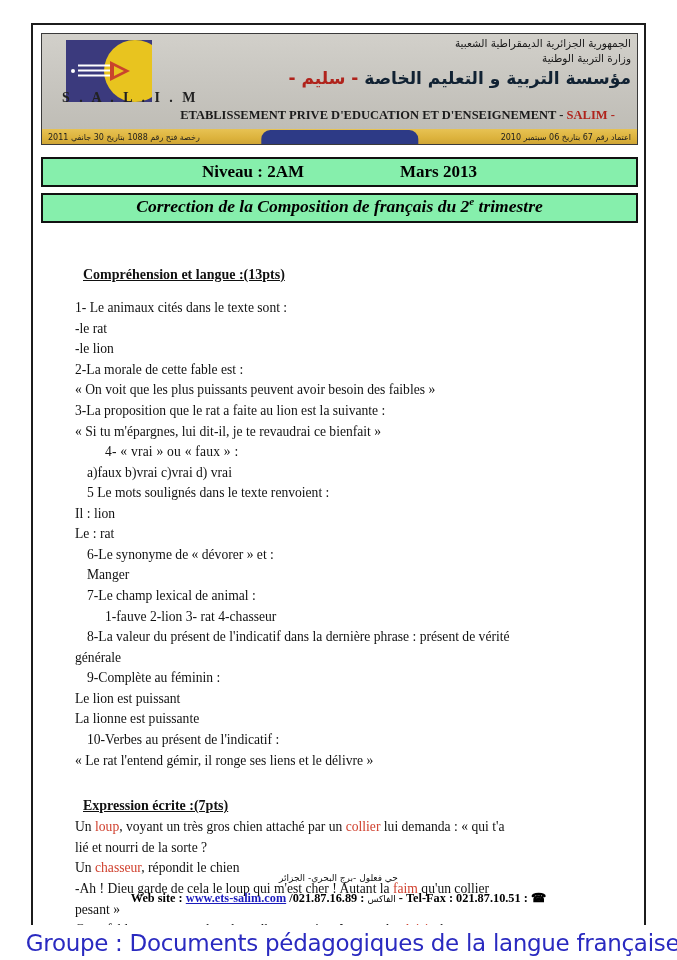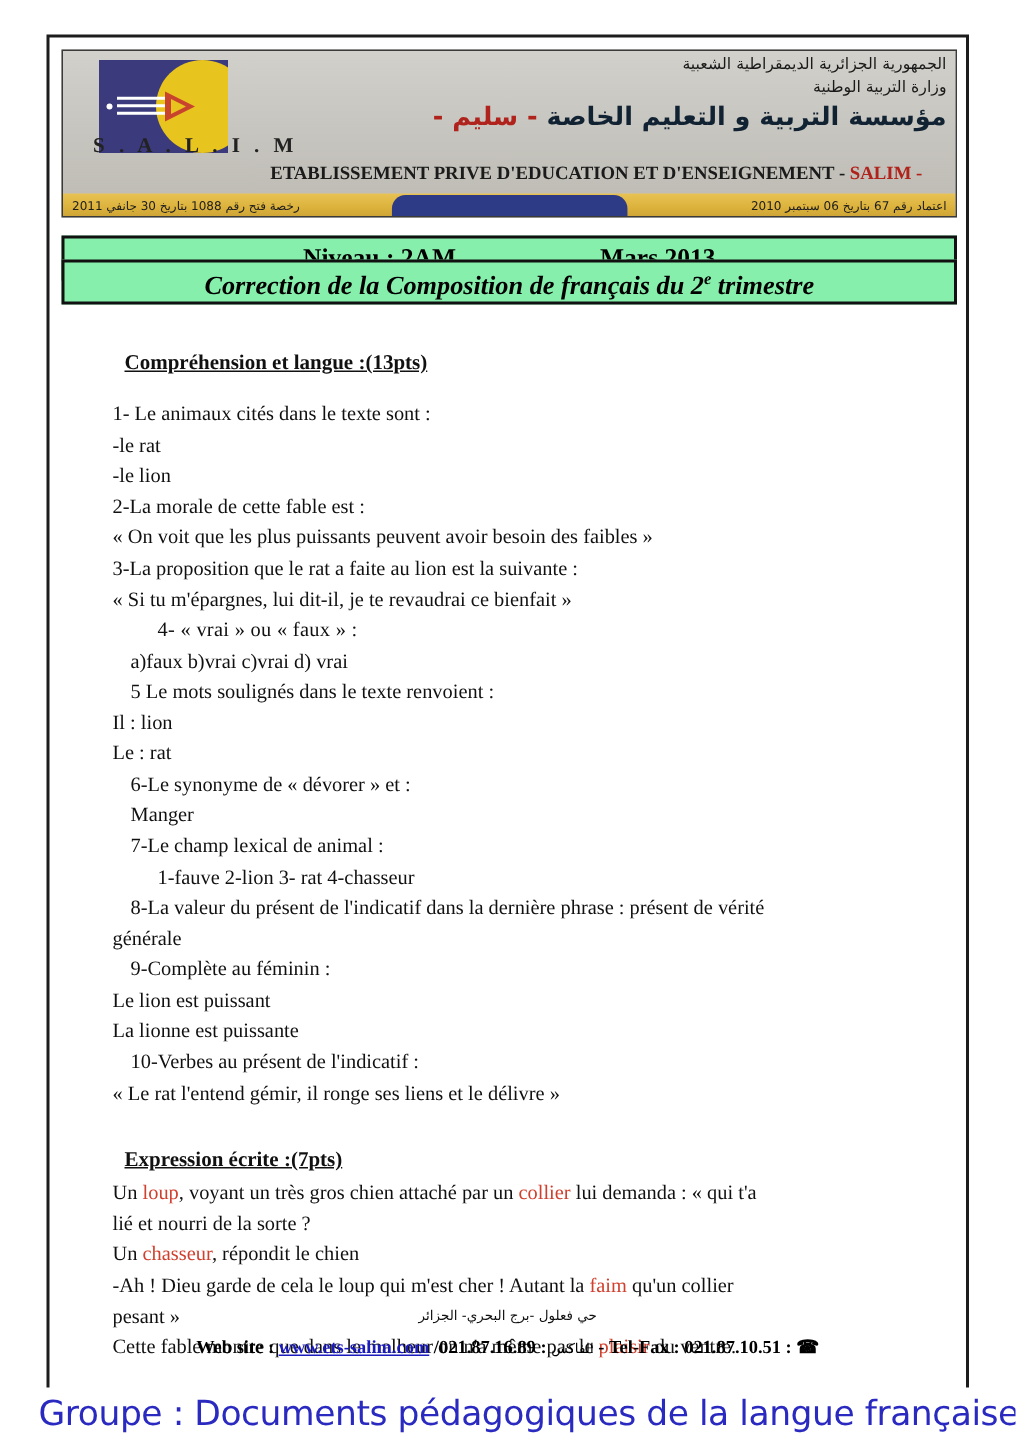--- a/index.html
+++ b/index.html
@@ -202,24 +202,24 @@
     justify-content: center;
     gap: 96px;
   }
   #niveau-box span {
     font-family: "Liberation Serif", serif;
     font-size: 17px;
     font-weight: bold;
     color: #000;
   }
   #correction-box {
-    top: 148px;
+    top: 168px;
     height: 30px;
     display: flex;
-    align-items: flex-end;
+    align-items: flex-start;
     justify-content: center;
   }
   #correction-box span {
     font-family: "Liberation Serif", serif;
     font-size: 17.5px;
     font-weight: bold;
     font-style: italic;
     color: #000;
     white-space: nowrap;
   }
@@ -234,20 +234,21 @@
     font-family: "Liberation Serif", serif;
     font-size: 13.6px;
     color: #111;
     line-height: 1.44;
   }
   .sec-head {
     font-weight: bold;
     text-decoration: underline;
     font-size: 14px;
     margin-left: 28px;
+    margin-top: 32px;
   }
   .ln { margin-top: 1px; }
   .ln.gap { margin-top: 13px; }
   .i1 { margin-left: 20px; }
   .i2 { margin-left: 32px; }
   .i3 { margin-left: 50px; }
   .red { color: #d0402e; }
   .wide { letter-spacing: 0.2px; }
 
   

